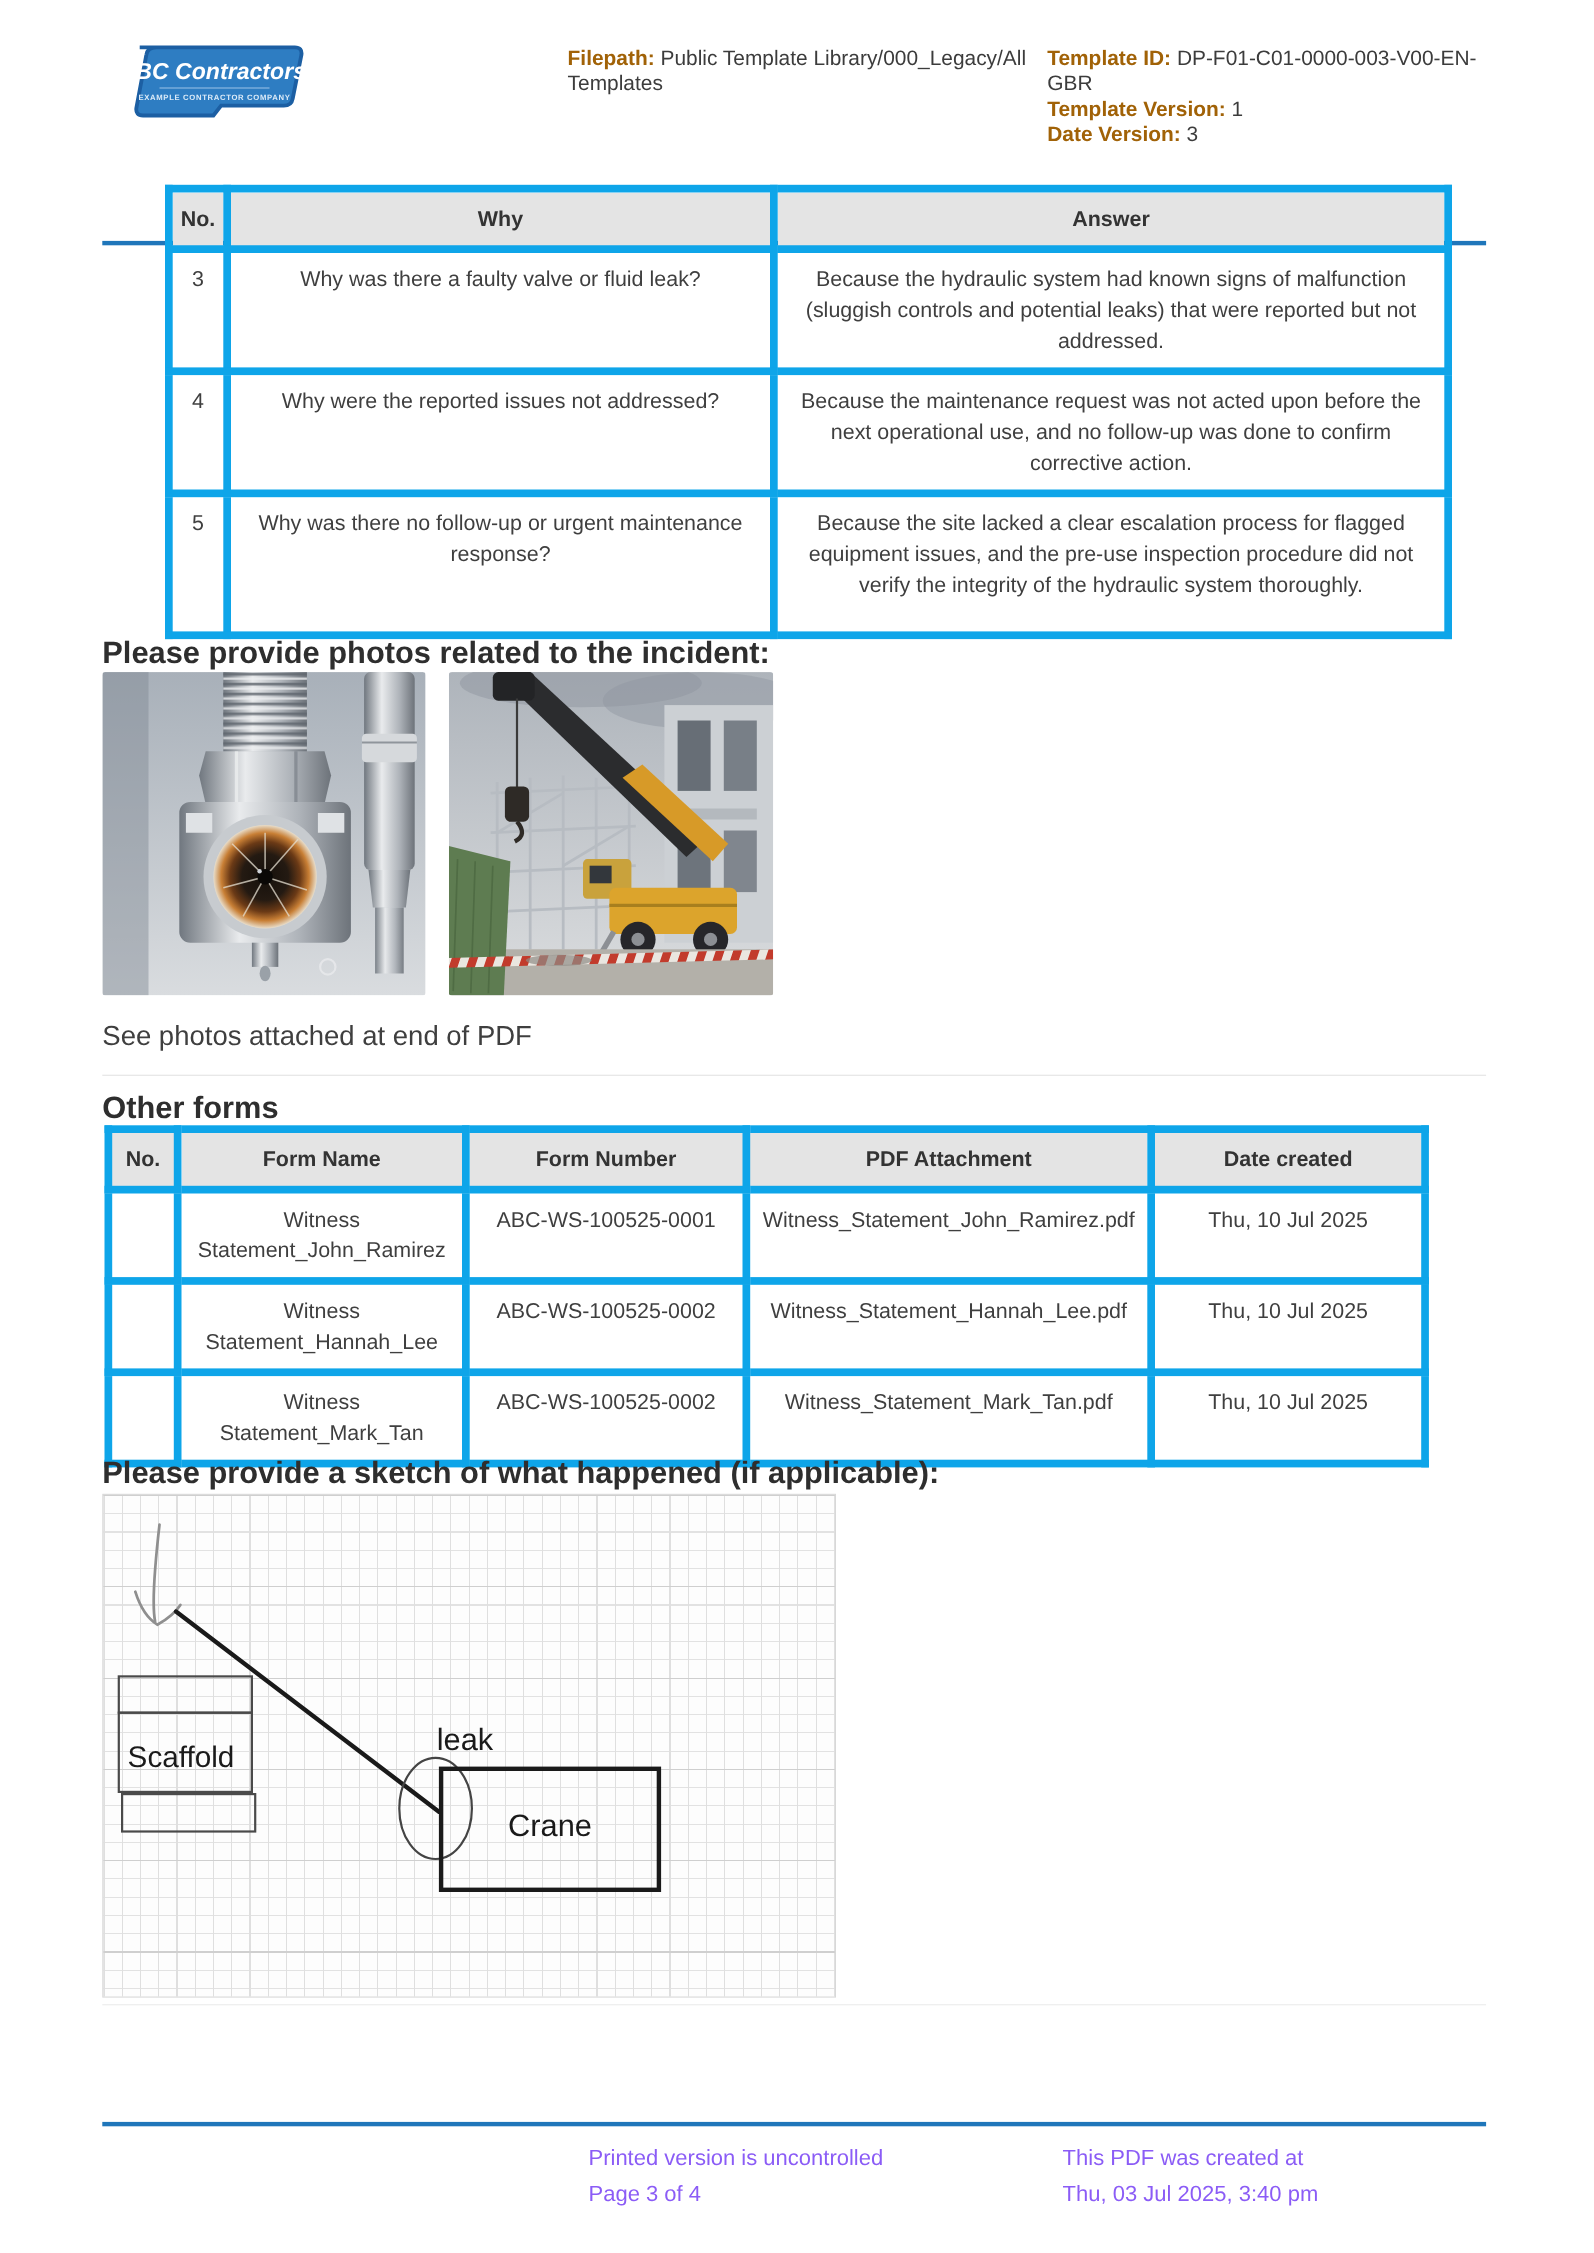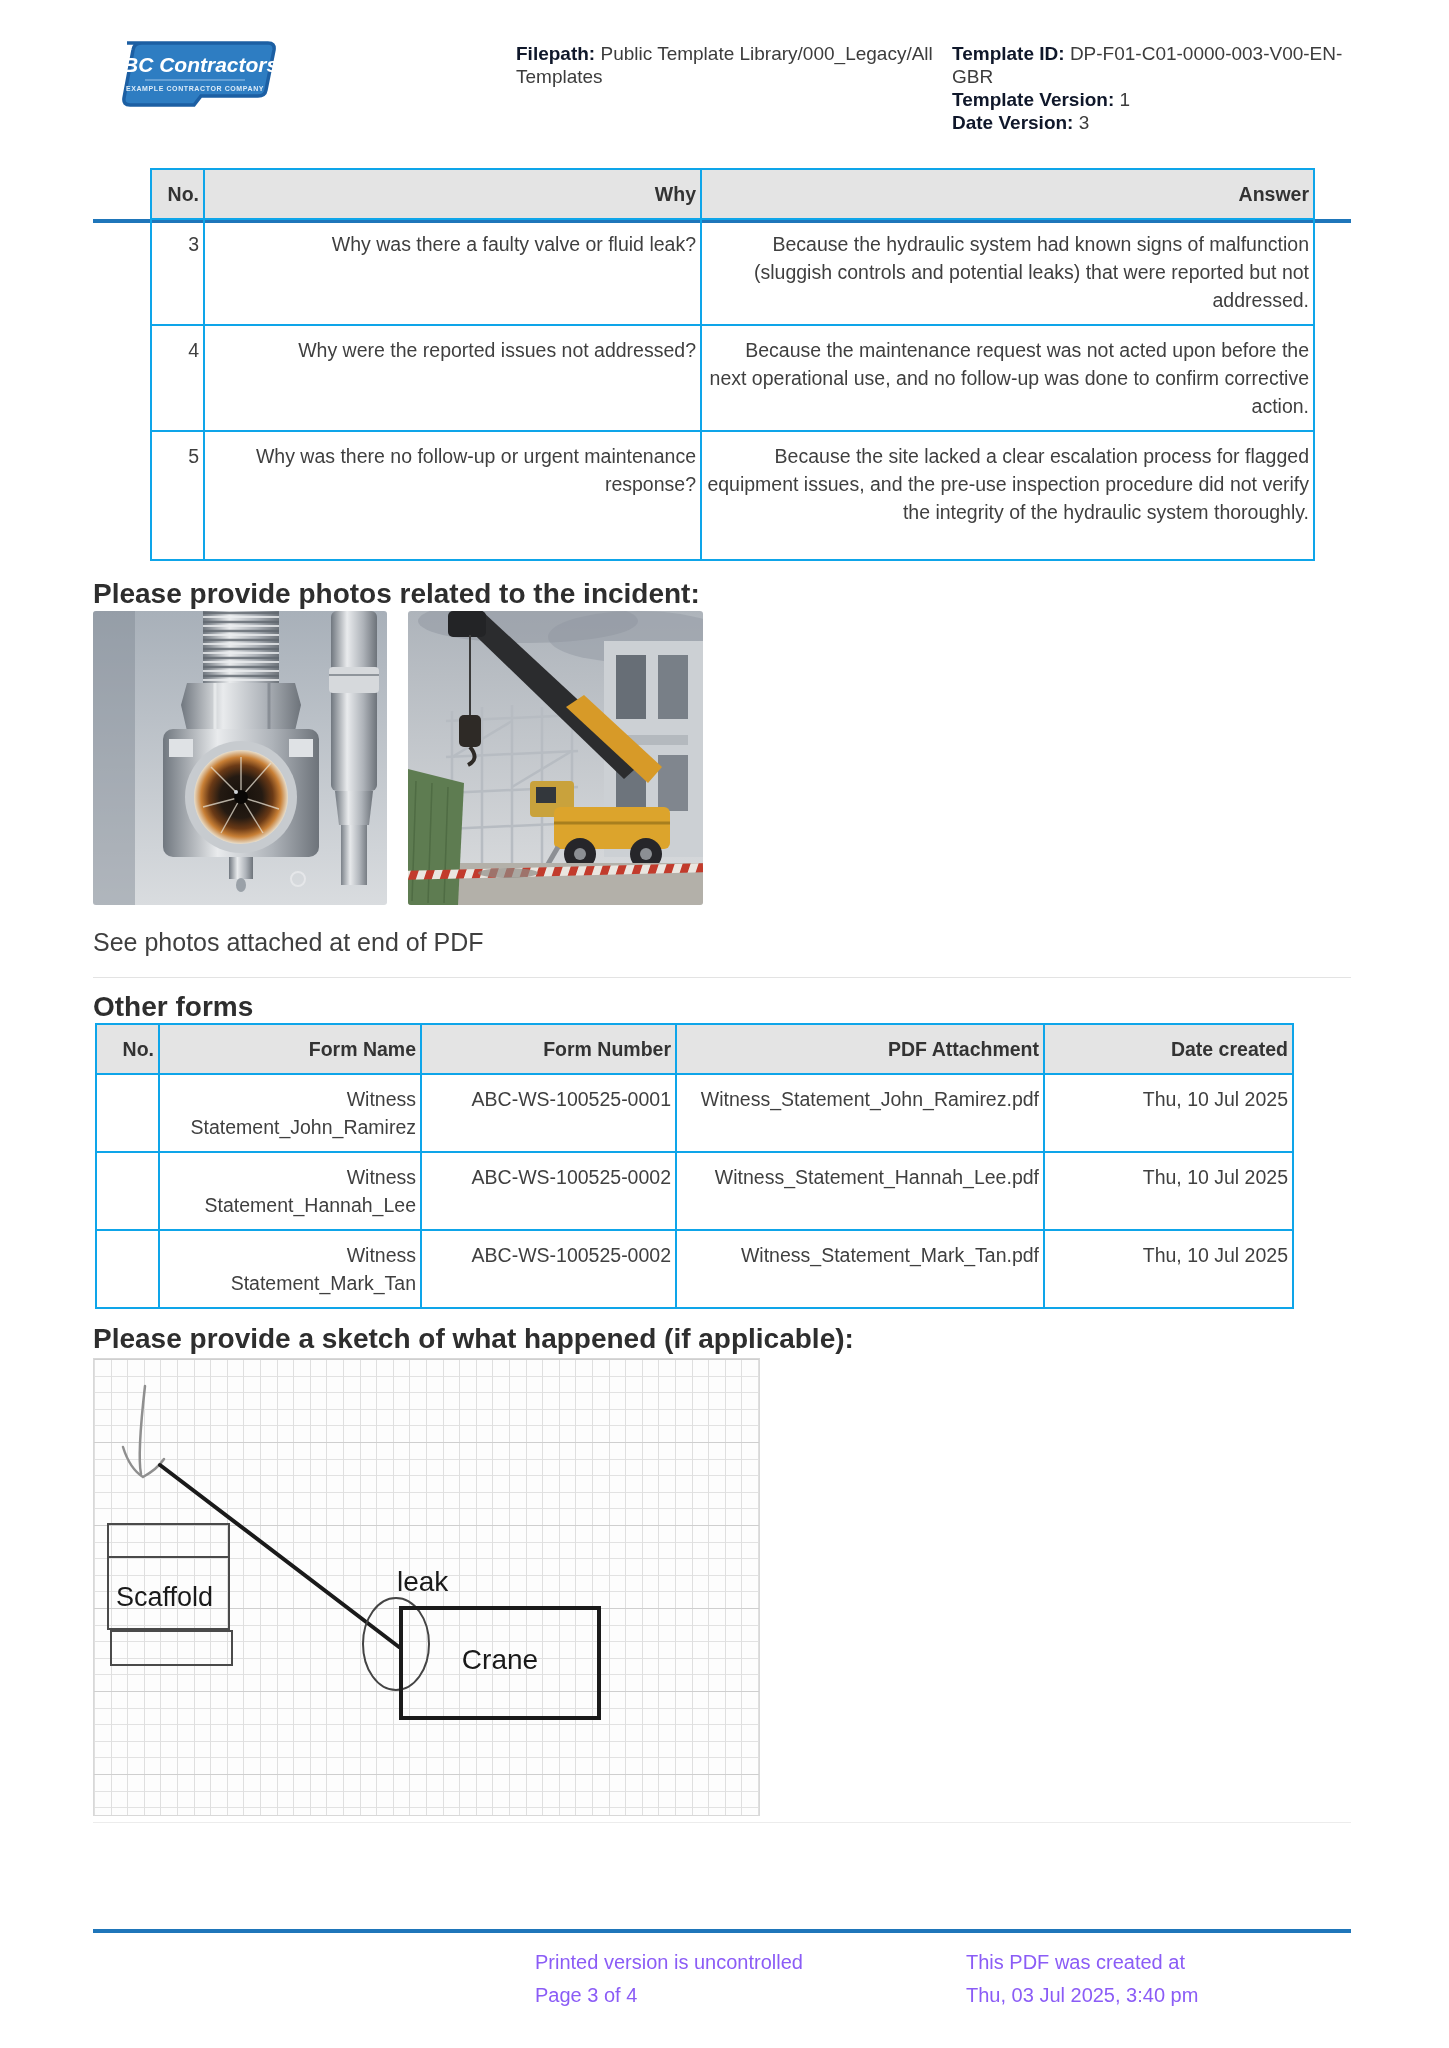--- a/index.html
+++ b/index.html
@@ -2,24 +2,24 @@
 <html><head>
 <meta charset="utf-8">
 <style>
   html,body{margin:0;padding:0;background:#ffffff;}
   .page{position:relative;width:1449px;height:2048px;background:#fff;
         font-family:"Liberation Sans",sans-serif;color:#3c3c3c;overflow:hidden;}
   .abs{position:absolute;}
   .hline{height:4px;background:#1f76ba;}
   .thinline{height:1px;background:#e3e3e3;}
   .meta{font-size:19px;line-height:23px;color:#3c3c3c;}
-  .meta b{color:#0f172a;}
+  .meta b{color:#a16207;}
   .section-h{font-size:28px;font-weight:bold;color:#2e2e2e;}
   table.t{border-collapse:collapse;table-layout:fixed;font-size:19.5px;color:#3f3f3f;}
-  .t th,.t td{border:2px solid #0ea5e9;vertical-align:top;text-align:right;
+  .t th,.t td{border:7px solid #0ea5e9;vertical-align:top;text-align:center;
               padding:10px 4px;line-height:28px;overflow:hidden;}
   .t th{background:#e4e4e4;font-weight:bold;color:#333;}
   .photo{border-radius:3px;overflow:hidden;}
   .sketch{background-color:#fdfdfd;border:1px solid #d8d8d8;
     background-image:
       repeating-linear-gradient(to bottom,#cfcfcf 0 1px,transparent 1px 83px),
       repeating-linear-gradient(to right,#dfdfdf 0 1px,transparent 1px 16.6px),
       repeating-linear-gradient(to bottom,#e2e2e2 0 1px,transparent 1px 16.6px);}
   .footer-txt{font-size:20px;line-height:33px;color:#8b5cf6;}
 </style>

